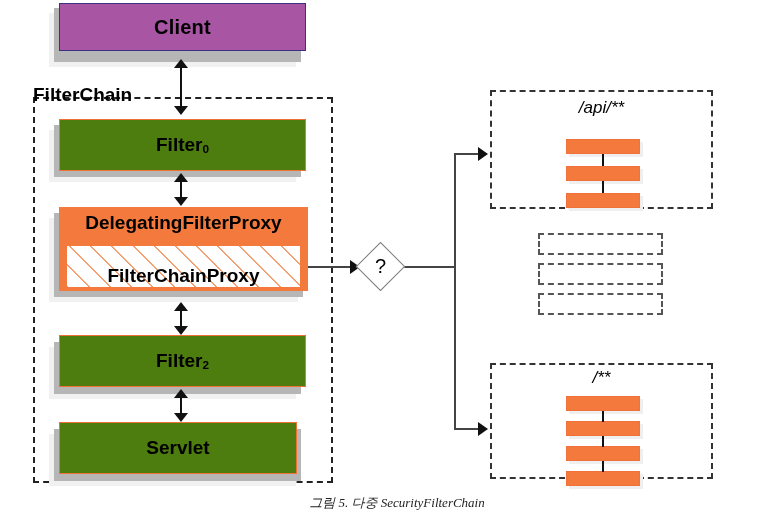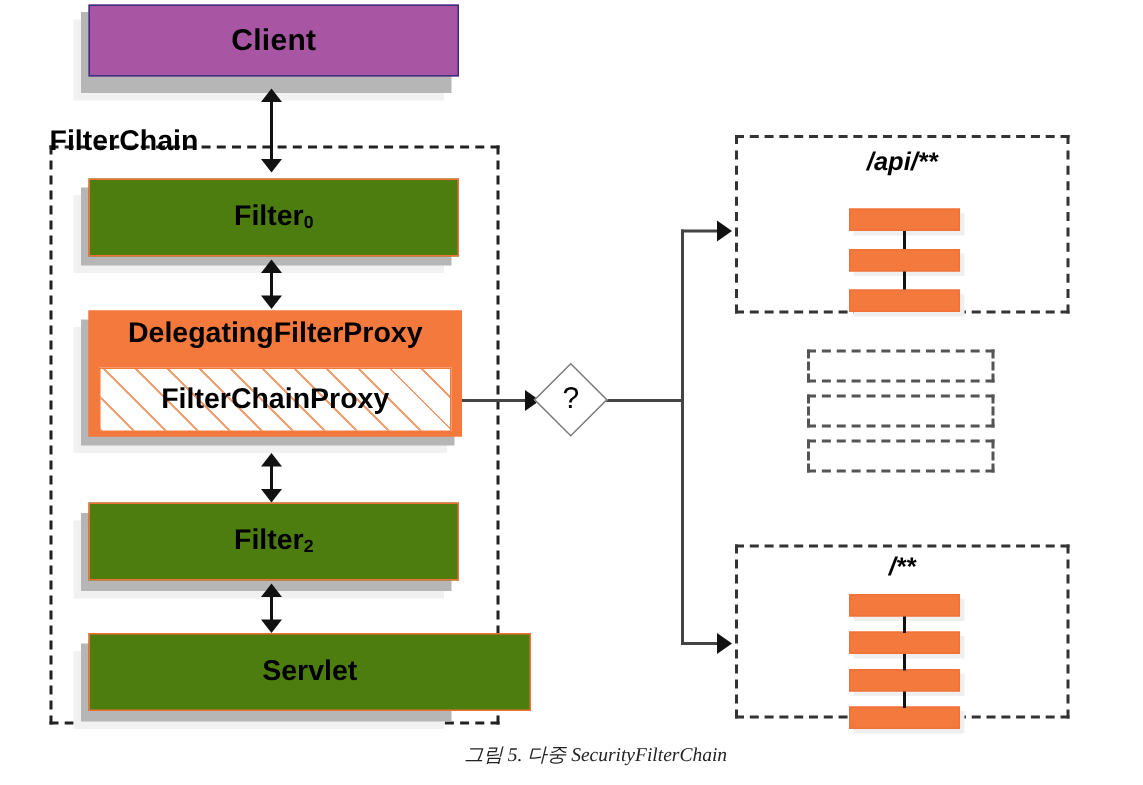--- a/index.html
+++ b/index.html
@@ -42,21 +42,21 @@
     border:2px solid #f4793c;
     font-size:19px;
     align-items:flex-start;
     justify-content:center;
     padding-top:3px;
   }
   
   .fcp{
     position:absolute;
     box-sizing:border-box;
-    display:flex;align-items:center;justify-content:center;
+    display:flex;align-items:flex-end;justify-content:center;
     font-weight:bold;font-size:19px;
     background-color:#ffffff;
     background-image:repeating-linear-gradient(
         45deg,
         #f2a071 0px, #f2a071 1.4px,
         rgba(255,255,255,0) 1.4px, rgba(255,255,255,0) 15px);
     border:1px solid #f4793c;
     z-index:6;
   }
 
@@ -72,21 +72,21 @@
 
   .grouplabel{
     position:absolute;
     font-weight:bold;font-size:19px;
     white-space:nowrap;
     z-index:5;
   }
 
   .pathlabel{
     position:absolute;
-    font-style:italic;font-size:17px;font-weight:bold;
+    font-style:italic;font-size:17px;font-weight:normal;
     white-space:nowrap;text-align:center;
     z-index:5;
   }
 
   
   .minibar{
     position:absolute;
     background:#f4793c;
     border:1px solid #f0713a;
     box-sizing:border-box;
@@ -197,21 +197,21 @@
     <span>Filter</span>
       <sub>2</sub>
   </div>
 
   <div class="arrow-up" style="left:174px;top:389px;"></div>
   <div class="vline" style="left:180px;top:396px;height:19px;"></div>
   <div class="arrow-down" style="left:174px;top:413px;"></div>
 
   <div class="shadow-far" style="left:49px;top:434px;width:247px;height:52px;"></div>
   <div class="shadow-near" style="left:54px;top:429px;width:247px;height:52px;"></div>
-  <div class="node filterbox" style="left:59px;top:422px;width:295px;height:52px;">
+  <div class="node filterbox" style="left:59px;top:422px;width:238px;height:52px;">
     <span>Servlet</span>
   </div>
 
   <div class="diamond" style="left:363px;top:249px;width:35px;height:35px;"></div>
   <div class="diamond-label" style="left:363px;top:249px;width:35px;height:35px;">?</div>
 
   <div class="hline" style="left:400px;top:266px;width:55px;"></div>
   <div class="vline-thin" style="left:454px;top:153px;height:275px;"></div>
 
   <div class="hline" style="left:454px;top:153px;width:30px;"></div>

